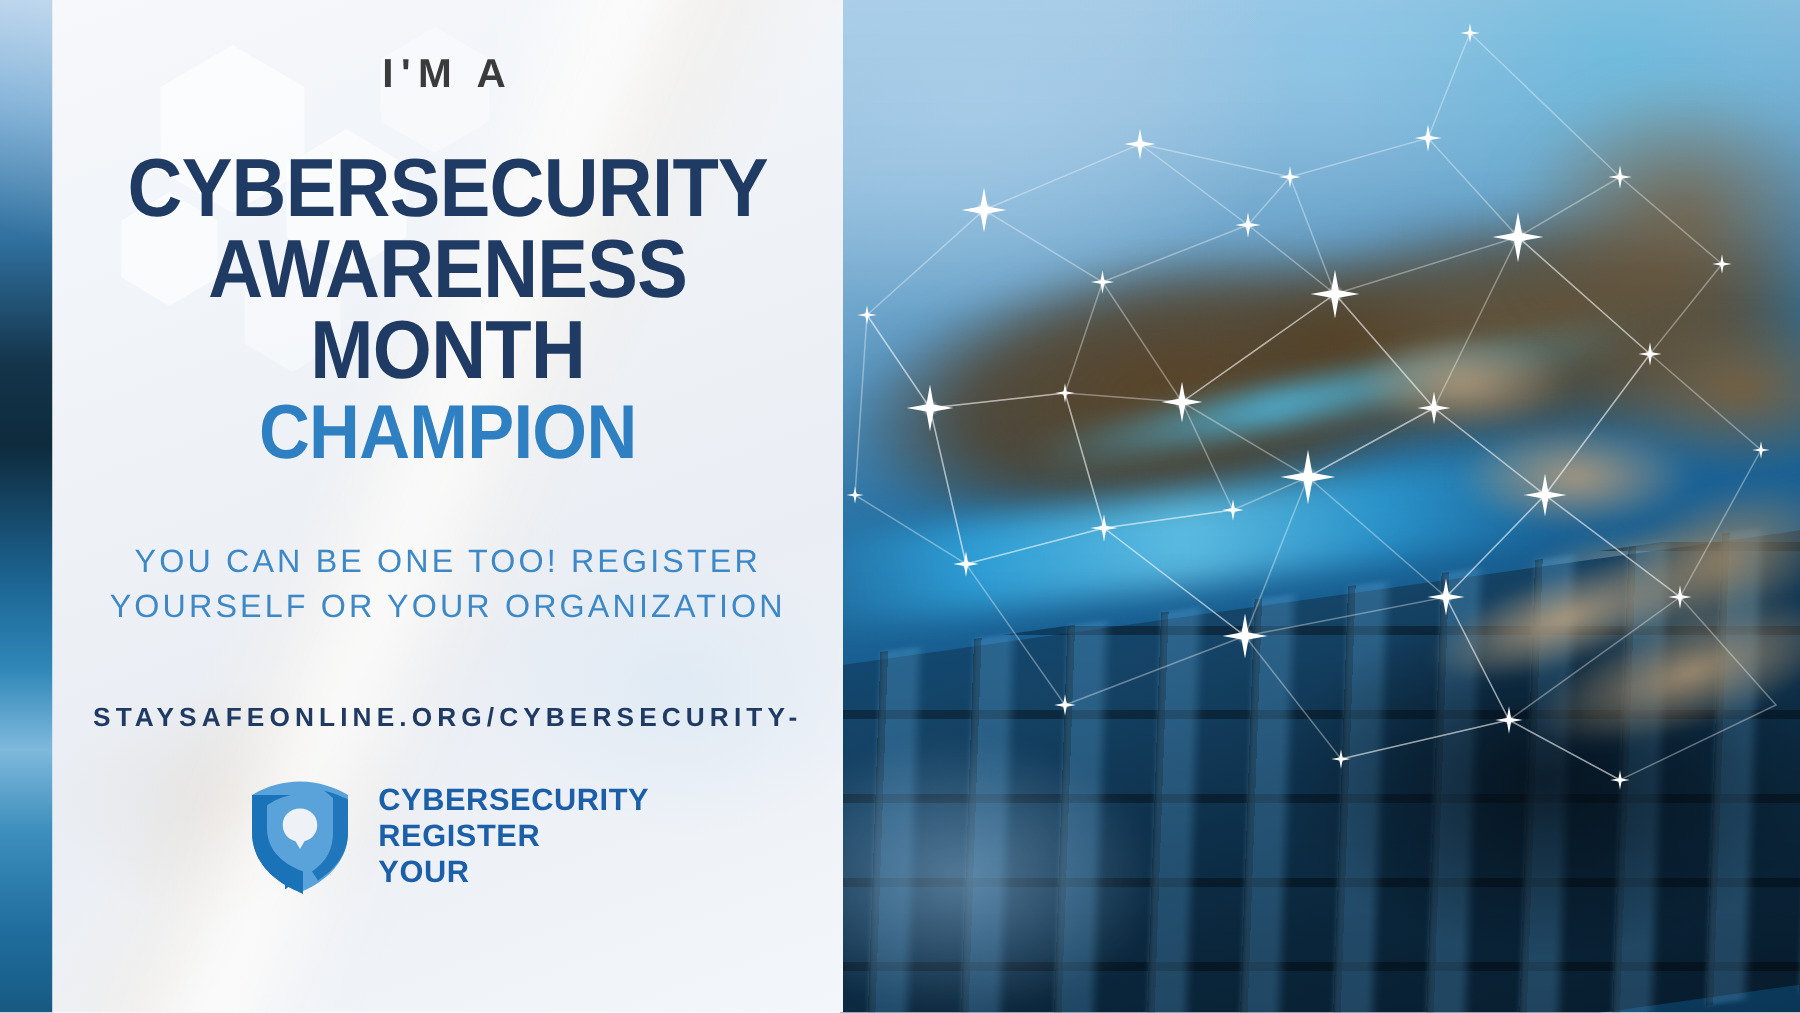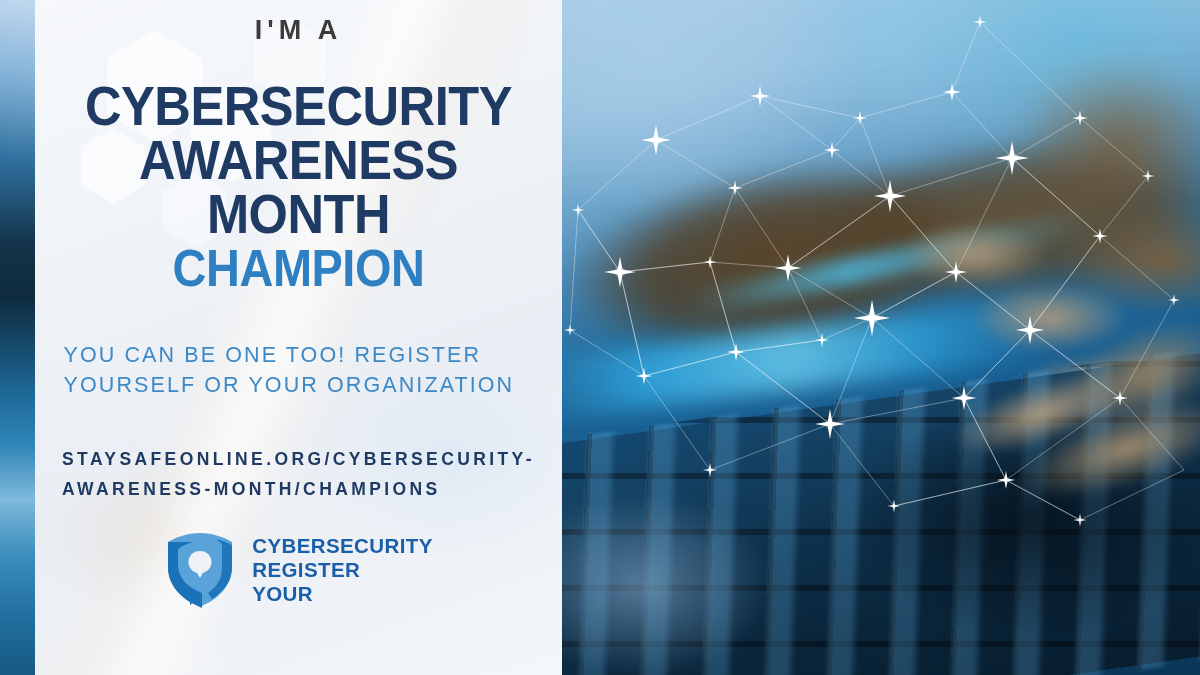--- a/index.html
+++ b/index.html
@@ -146,52 +146,53 @@
   .panel .streak{
     position:absolute; left:180px; top:-80px; width:120px; height:860px;
     background:linear-gradient(90deg, rgba(255,255,255,0), rgba(255,255,255,.85), rgba(255,255,255,0));
     transform:rotate(22deg); filter:blur(16px);
   }
 
   
   .content{
     position:absolute; left:35px; top:0; width:527px; height:675px;
     display:flex; flex-direction:column; align-items:center;
-    padding-top:17px;
+    padding-top:36px;
   }
   .eyebrow{
     font-size:27px; font-weight:bold; color:#3b3b3b;
     letter-spacing:5px; line-height:1;
   }
   .headline{
     margin-top:36px;
     text-align:center;
     font-family:"Liberation Sans Narrow","Liberation Sans", sans-serif;
     font-weight:bold;
     font-size:55px;
     line-height:.98;
     letter-spacing:-.5px;
     color:#1f3a63;
     transform:scaleX(.92);
   }
   .headline .champion{ color:#2e80c2; font-size:51px; display:block; margin-top:2px; }
 
   .subhead{
     margin-top:46px;
+    text-align:center;
     font-size:21.5px;
     font-weight:500;
     color:#3d88c6;
     letter-spacing:2.1px;
     line-height:1.42;
     max-width:470px;
   }
 
   .url{
     margin-top:43px;
-    text-align:left;
+    text-align:center;
     font-size:17.5px;
     font-weight:bold;
     color:#1f3a63;
     letter-spacing:3.4px;
     line-height:1.75;
     max-width:500px;
   }
 
   
   .logo{
@@ -391,21 +392,20 @@
     <div class="headline">
       <span>CYBERSECURITY</span><br>
       <span>AWARENESS MONTH</span>
       <span class="champion">CHAMPION</span>
     </div>
 
     <div class="subhead">YOU CAN BE ONE TOO! REGISTER YOURSELF OR YOUR ORGANIZATION</div>
 
     <div class="url">
       <span>STAYSAFEONLINE.ORG/CYBERSECURITY-</span><br>
-      <span>AWARENESS-MONTH/CHAMPIONS</span>
     </div>
 
     <div class="logo">
       <span class="mark">
         <svg width="72" height="78" viewBox="0 0 72 78" xmlns="http://www.w3.org/2000/svg">
 
           <path d="M36 2 C24 2 12 6 4 11 L4 36 C4 55 18 68 34 75 L36 76 L38 75 C54 68 68 55 68 36 L68 11 C60 6 48 2 36 2 Z" fill="#59a3da"></path>
 
           <path d="M4 11 L4 36 C4 55 18 68 34 75 L38 77 L38 62 C22 56 14 46 14 33 L14 18 C18 15 24 12 30 11 Z" fill="#1a72b8"></path>
 

